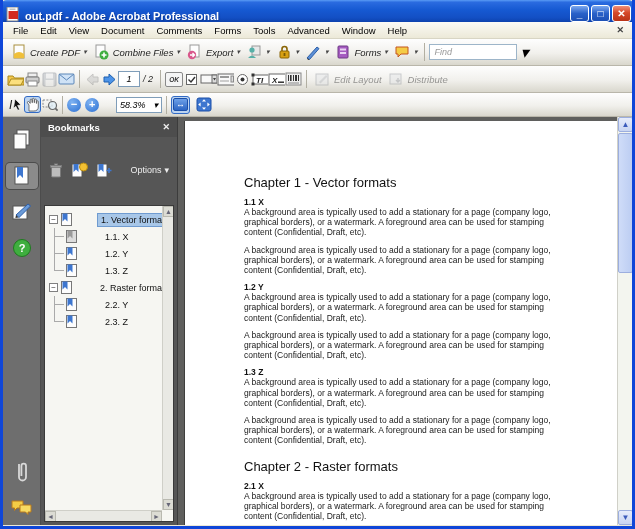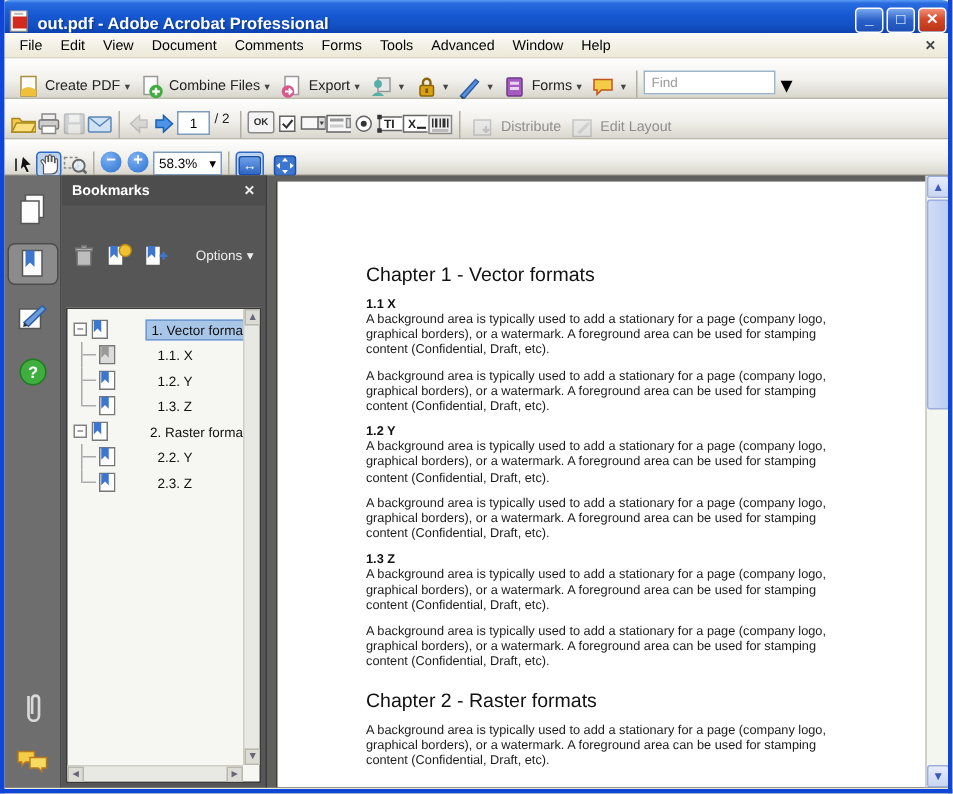--- a/index.html
+++ b/index.html
@@ -15,22 +15,22 @@
   .win-btn{width:19px;height:17px;margin-left:2px;border:1px solid #fff;border-radius:3px;
     color:#fff;font-size:10px;line-height:15px;text-align:center;font-weight:bold;
     background:linear-gradient(180deg,#7aa7ef,#2a61c8 50%,#1d50b5);}
   .win-btn.close{background:linear-gradient(180deg,#f09078,#d6492a 45%,#b93317);}
   
   .menubar{height:17px;background:linear-gradient(180deg,#fbfaf6,#ece9d8);display:flex;align-items:center;
     padding:0 4px;font-size:9.5px;color:#000;border-bottom:1px solid #d8d5c4;}
   .menu-item{padding:1px 6px;cursor:default;}
   .menu-close{margin-left:auto;font-weight:bold;font-size:9px;color:#444;padding:0 4px;}
   
-  .toolbar{display:flex;align-items:flex-start;background:linear-gradient(180deg,#fefefe 0%,#f1f0ec 55%,#d9d7cd 100%);
-    border-bottom:1px solid #b9b6aa;padding:8px 4px;}
+  .toolbar{display:flex;align-items:center;background:linear-gradient(180deg,#fefefe 0%,#f1f0ec 55%,#d9d7cd 100%);
+    border-bottom:1px solid #b9b6aa;padding:8px 4px;font-style:italic;}
   .tb1{height:27px;} .tb2{height:27px;} .tb3{height:24px;}
   .tbtn{display:flex;align-items:center;gap:3px;padding:2px 3px;border-radius:3px;font-size:9.5px;color:#222;}
   .tbtn .caret{font-size:7px;color:#444;}
   .sep{width:1px;height:18px;background:#b2afa2;margin:0 4px;}
   .disabled{opacity:.45;filter:grayscale(70%);}
   .icon16{width:17px;height:17px;display:inline-flex;align-items:center;justify-content:center;}
   .page-field{width:22px;height:16px;border:1px solid #7f9db9;background:#fff;font-size:9px;
     text-align:center;line-height:14px;}
   .page-total{font-size:9px;margin:0 3px;color:#222;}
   .find-box{width:88px;height:16px;border:1px solid #9db5c9;background:#fff;color:#9a9a9a;
@@ -307,34 +307,34 @@
             <rect x="10" y="3" width="2" height="6"></rect>
             <rect x="13" y="3" width="1" height="6"></rect>
           </g>
           <rect x="3" y="10" width="11" height="2" fill="#bbb"></rect>
         </svg>
     </div>
     <div class="sep"></div>
     <div class="tbtn disabled">
       <span class="icon16">
         <svg width="15" height="14">
+            <rect x="1" y="2" width="12" height="11" fill="#dfe5ef" stroke="#8a97ad"></rect>
+            <path d="M4 10 L11 3 l1.5 1.5 L5.5 11.5 z" fill="#aab8cc"></path>
+          </svg>
+      </span>
+      <span>Edit Layout</span>
+    </div>
+    <div class="tbtn disabled">
+      <span class="icon16">
+        <svg width="15" height="14">
             <rect x="1" y="2" width="11" height="10" fill="#dfe5ef" stroke="#8a97ad"></rect>
             <path d="M9 6 v4 m-2 -2 l2 2 2 -2" stroke="#8a97ad" stroke-width="1.4" fill="none"></path>
           </svg>
       </span>
       <span>Distribute</span>
-    </div>
-    <div class="tbtn disabled">
-      <span class="icon16">
-        <svg width="15" height="14">
-            <rect x="1" y="2" width="12" height="11" fill="#dfe5ef" stroke="#8a97ad"></rect>
-            <path d="M4 10 L11 3 l1.5 1.5 L5.5 11.5 z" fill="#aab8cc"></path>
-          </svg>
-      </span>
-      <span>Edit Layout</span>
     </div>
   </div>
 
   <div class="toolbar tb3">
     <span class="icon16">
       <svg width="16" height="15">
           <text x="1" y="12" font-size="12" fill="#222">I</text>
           <path d="M7 2 l6 6 -3.4 0.4 2 4 -1.8 0.9 -2 -4 -2.4 2.2 z" fill="#111" stroke="#fff" stroke-width="0.6"></path>
         </svg>
     </span>
@@ -346,21 +346,21 @@
     <span class="icon16">
       <svg width="16" height="15">
           <rect x="1" y="3" width="9" height="7" fill="none" stroke="#888" stroke-dasharray="2 1.4"></rect>
           <circle cx="10.5" cy="8.5" r="4" fill="#dfeffa" fill-opacity="0.7" stroke="#666" stroke-width="1.2"></circle>
           <path d="M13.4 11.4 l2.2 2.2" stroke="#666" stroke-width="1.8"></path>
         </svg>
     </span>
     <div class="sep"></div>
     <div class="zoom-circle">−</div>
     <div class="zoom-circle" style="margin-left:4px">+</div>
-    <div class="zoom-field" style="margin-left:3px">
+    <div class="zoom-field" style="margin-left:17px">
       <span>58.3%</span>
       <span class="caret">▾</span>
     </div>
     <div class="sep"></div>
     <div class="fit-btn pressed">
       <div class="fit-glyph">↔</div>
     </div>
     <div class="fit-btn" style="margin-left:4px">
       <svg width="16" height="15">
           <rect x="1" y="1" width="14" height="13" rx="2" fill="#3d76cf" stroke="#1c4fa8"></rect>
@@ -548,20 +548,21 @@
           <div class="sub-title">1.2 Y</div>
           <p>A background area is typically used to add a stationary for a page (company logo, graphical borders), or a watermark. A foreground area can be used for stamping content (Confidential, Draft, etc).</p>
           <p>A background area is typically used to add a stationary for a page (company logo, graphical borders), or a watermark. A foreground area can be used for stamping content (Confidential, Draft, etc).</p>
 
           <div class="sub-title">1.3 Z</div>
           <p>A background area is typically used to add a stationary for a page (company logo, graphical borders), or a watermark. A foreground area can be used for stamping content (Confidential, Draft, etc).</p>
           <p>A background area is typically used to add a stationary for a page (company logo, graphical borders), or a watermark. A foreground area can be used for stamping content (Confidential, Draft, etc).</p>
 
           <div class="doc-h1 ch2">Chapter 2 - Raster formats</div>
 
+          <div class="sub-title">2.1 X</div>
           <p>A background area is typically used to add a stationary for a page (company logo, graphical borders), or a watermark. A foreground area can be used for stamping content (Confidential, Draft, etc).</p>
 
         </div>
       </div>
       <div class="vscroll-d">
         <div class="sbd-btn" style="top:0;">▲</div>
         <div class="sbd-thumb"></div>
         <div class="sbd-btn" style="bottom:0;">▼</div>
       </div>
     </div>

